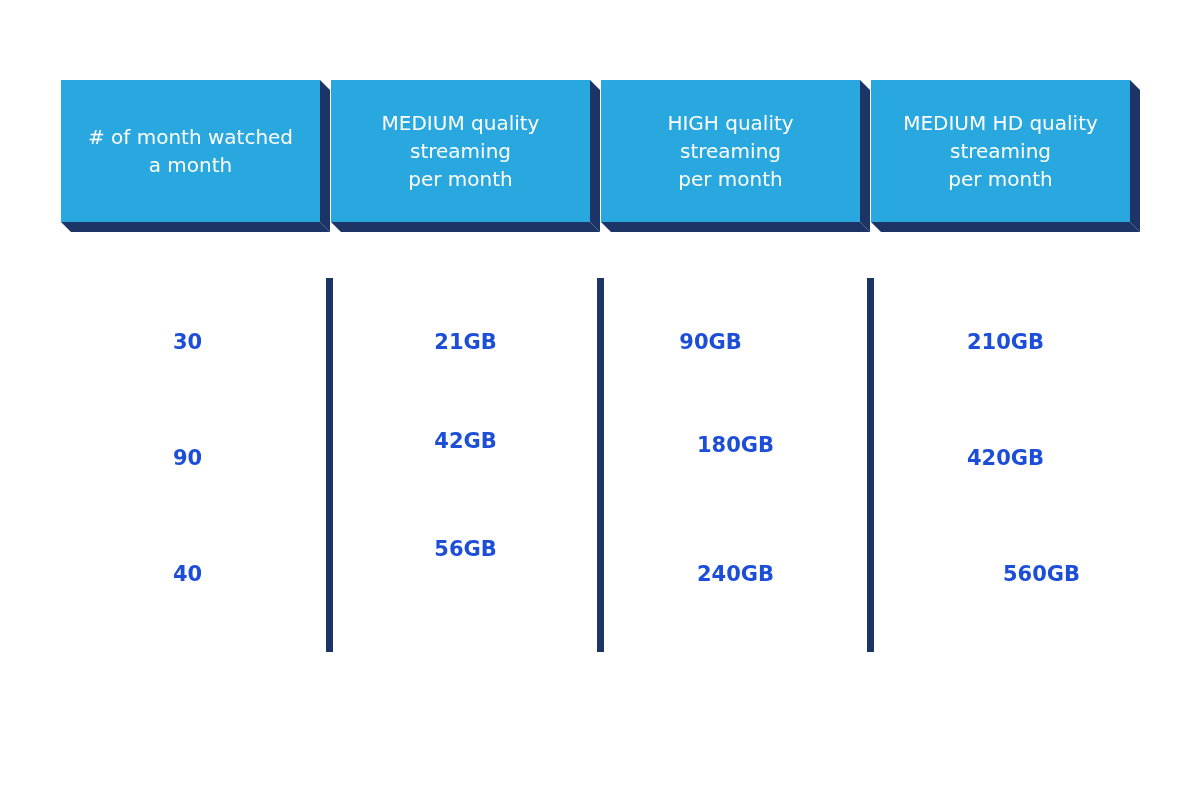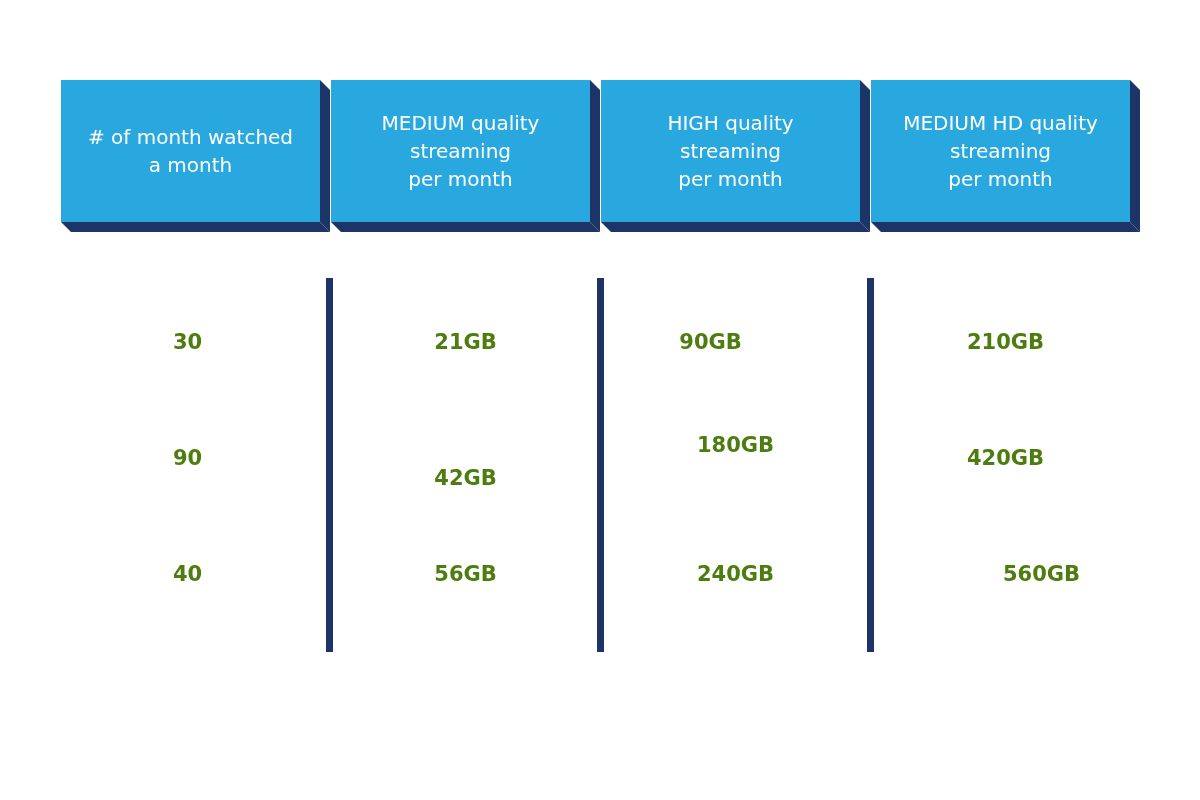--- a/index.html
+++ b/index.html
@@ -9,21 +9,21 @@
   .hdr .face { position:absolute; left:0; top:0; width:259px; height:142px; background:#29a8e0;
                color:#ffffff; display:flex; align-items:center; justify-content:center; text-align:center;
                font-size:20px; line-height:28px; z-index:2; }
   .hdr .side { position:absolute; left:259px; top:0; width:10px; height:152px; background:#1c3566;
                clip-path:polygon(0 0, 100% 10px, 100% 100%, 0 calc(100% - 10px)); z-index:1; }
   .hdr .bottom { position:absolute; left:0; top:142px; width:269px; height:10px; background:#1c3566;
                  clip-path:polygon(0 0, calc(100% - 10px) 0, 100% 100%, 10px 100%); z-index:1; }
   .face span { white-space:pre-line; }
   .divider { position:absolute; top:278px; width:7px; height:374px; background:#1c3566; }
   .cell { position:absolute; width:259px; text-align:center; font-weight:bold; font-size:21px;
-          color:#4d7c0f; }
+          color:#1d4ed8; }
 </style>
 </head>
 <body>
 
 <div>
   <div class="hdr" style="left:61px">
     <div class="face">
         <span># of month watched
 a month</span>
       </div>
@@ -63,21 +63,21 @@
 <div class="divider" style="left:597px"></div>
 <div class="divider" style="left:867px"></div>
 
 <div>
   <div class="cell" style="left:58px;top:330px">30</div>
   <div class="cell" style="left:336px;top:330px">21GB</div>
   <div class="cell" style="left:581px;top:330px">90GB</div>
   <div class="cell" style="left:876px;top:330px">210GB</div>
 
   <div class="cell" style="left:58px;top:446px">90</div>
-  <div class="cell" style="left:336px;top:466px">42GB</div>
+  <div class="cell" style="left:336px;top:429px">42GB</div>
   <div class="cell" style="left:606px;top:433px">180GB</div>
   <div class="cell" style="left:876px;top:446px">420GB</div>
 
   <div class="cell" style="left:58px;top:562px">40</div>
-  <div class="cell" style="left:336px;top:562px">56GB</div>
+  <div class="cell" style="left:336px;top:537px">56GB</div>
   <div class="cell" style="left:606px;top:562px">240GB</div>
   <div class="cell" style="left:912px;top:562px">560GB</div>
 </div>
 
 </body></html>

